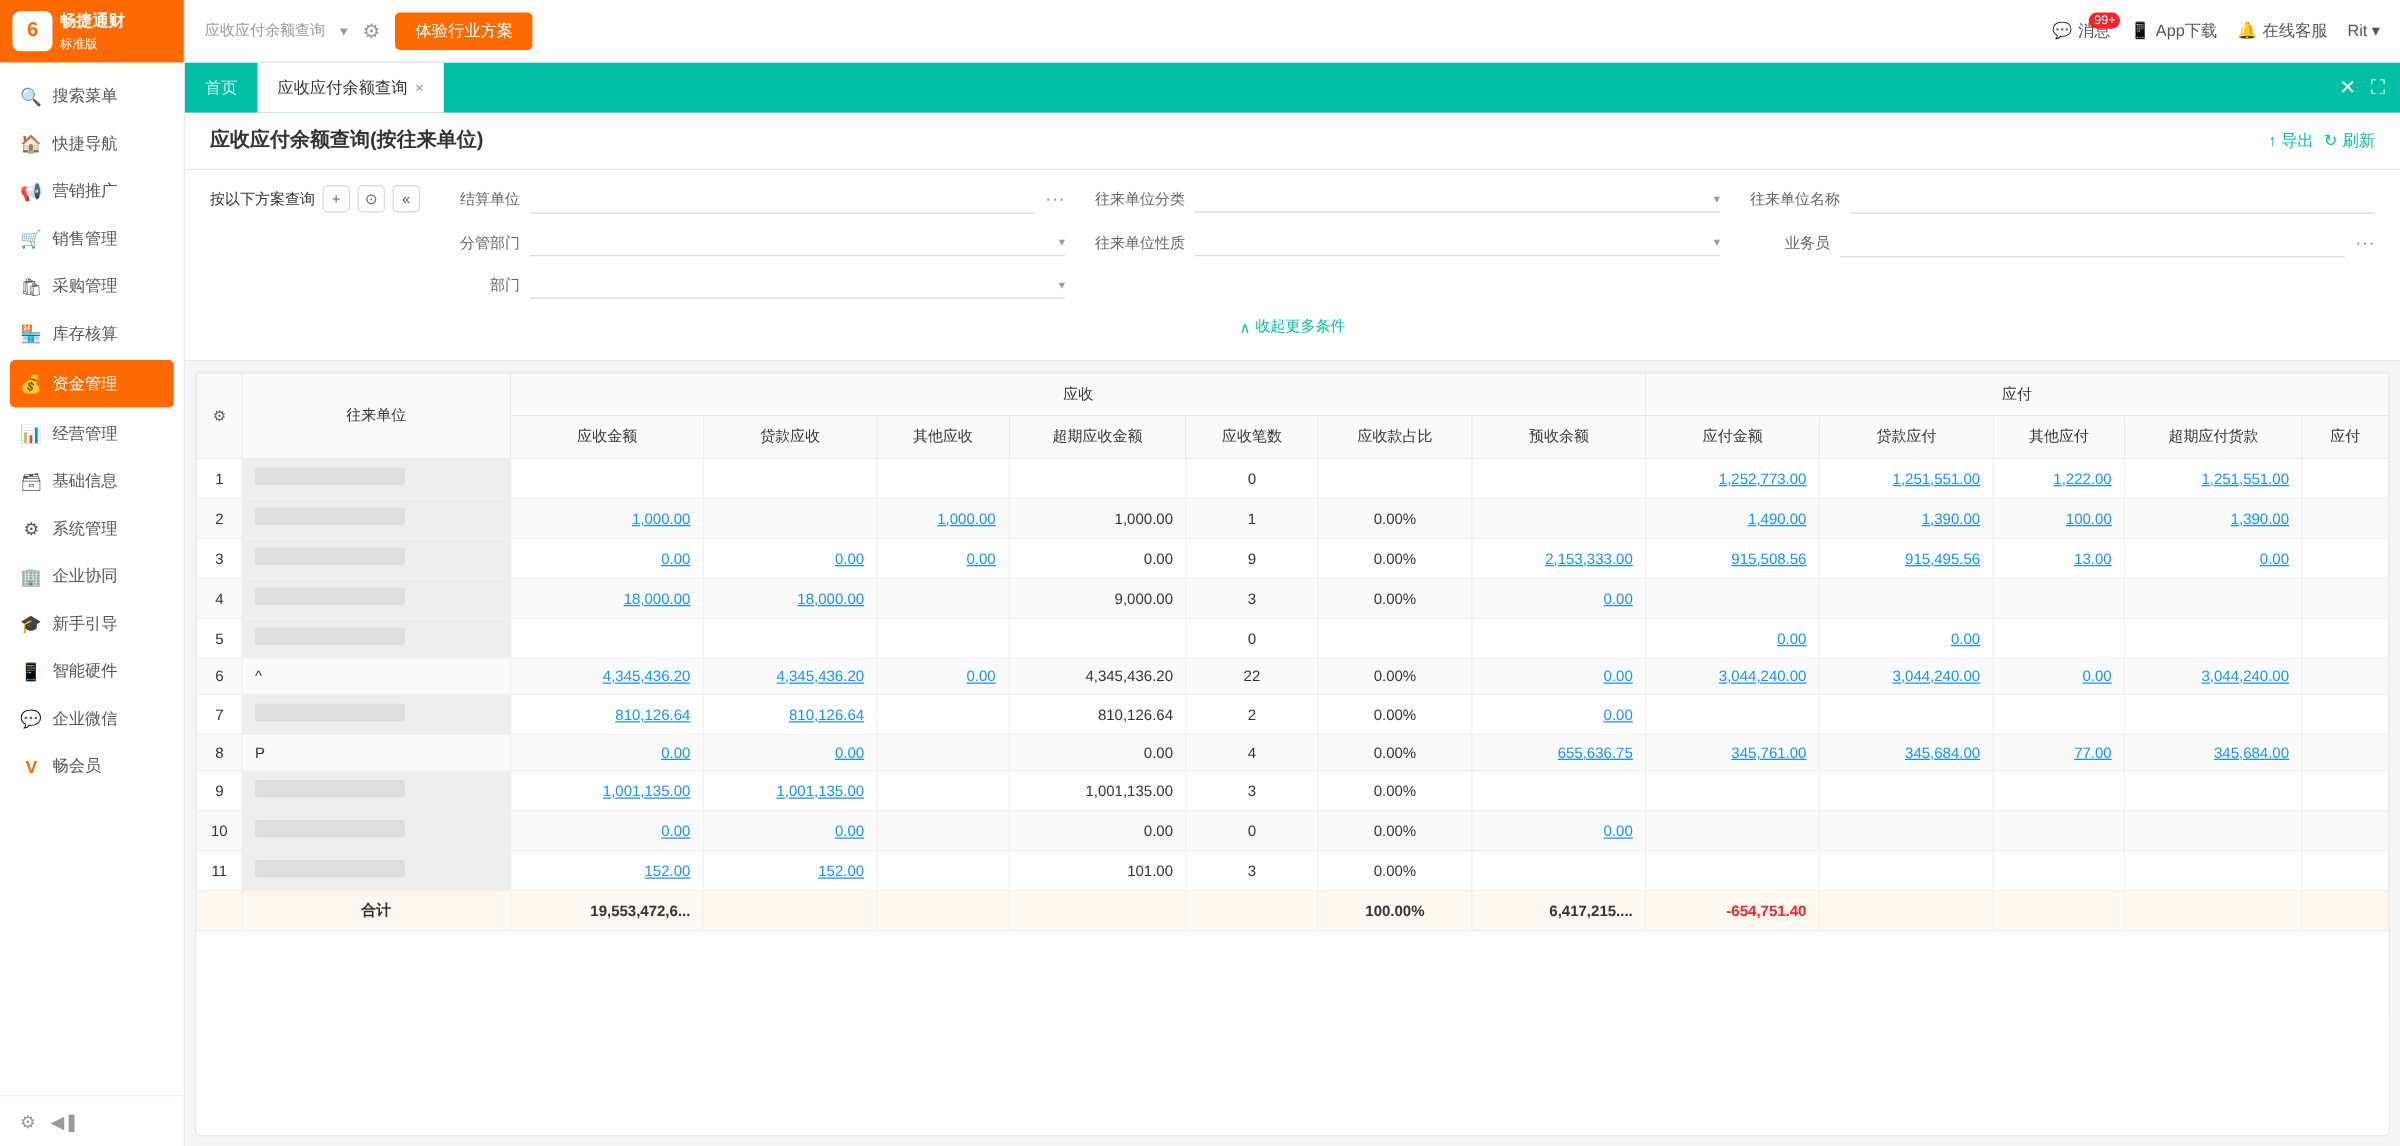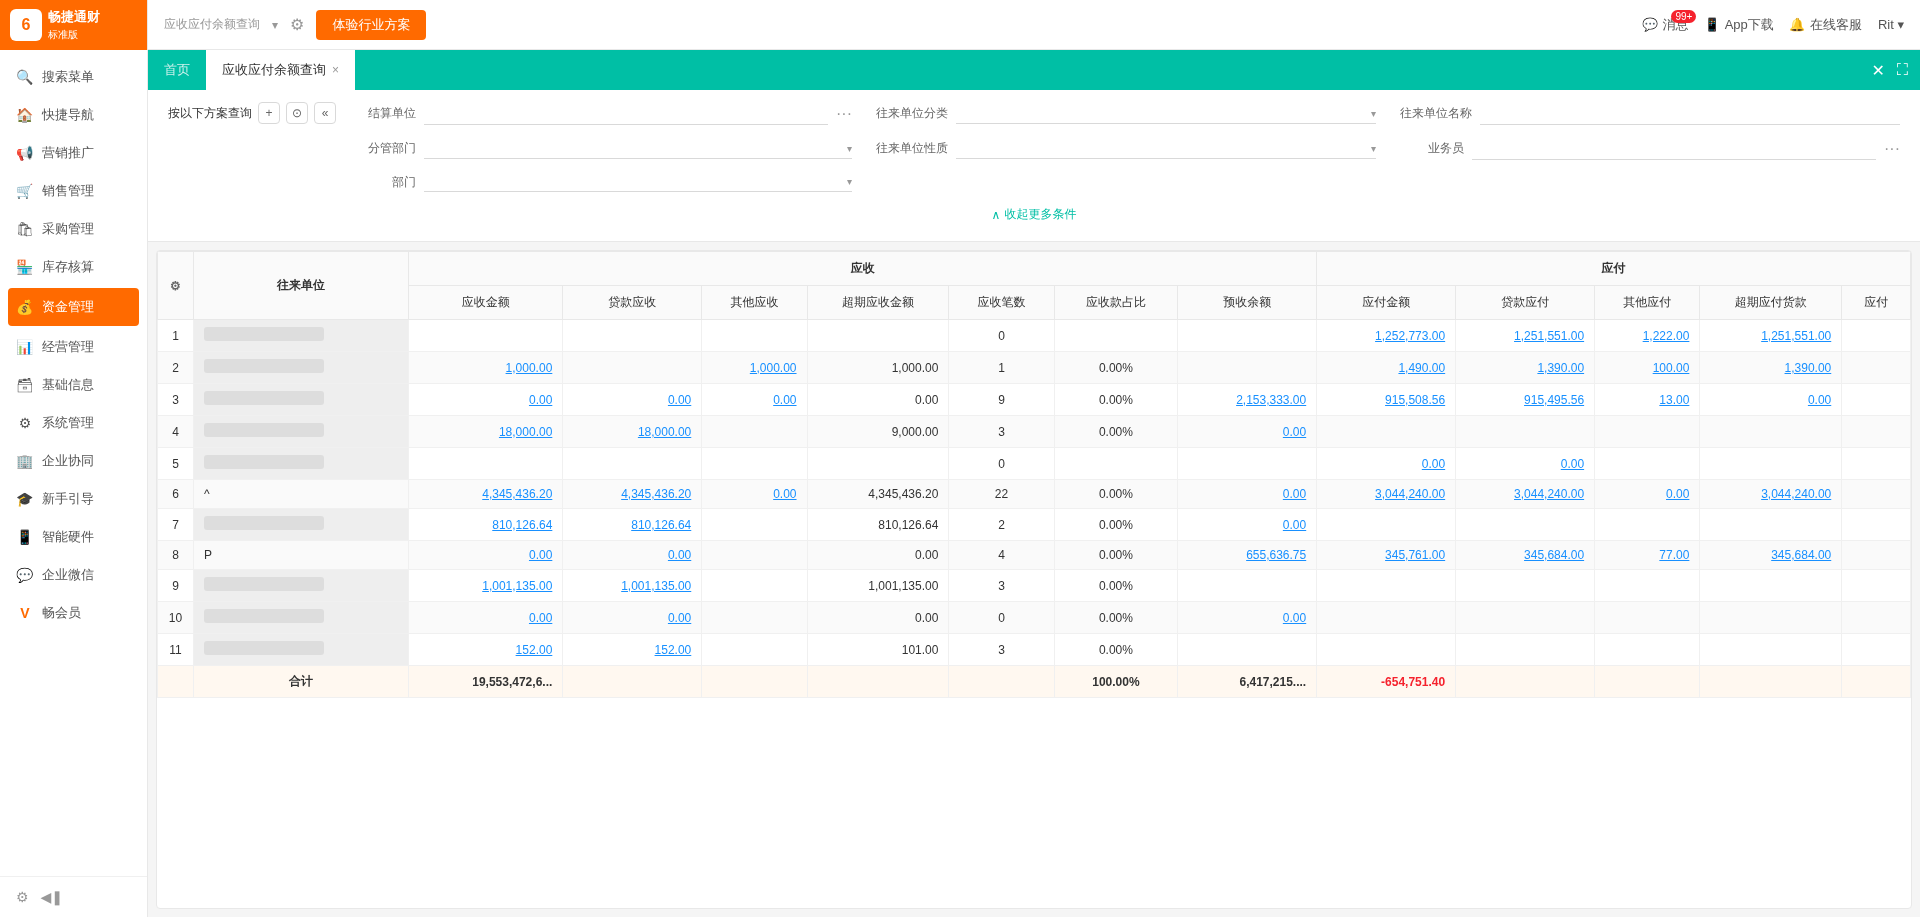--- a/index.html
+++ b/index.html
@@ -119,21 +119,21 @@
       border: 1px solid #e8e8e8;
     }
     table {
       width: 100%; border-collapse: collapse; font-size: 12px;
     }
     thead tr th {
       background: #fafafa; border: 1px solid #e8e8e8; padding: 8px 10px;
       font-weight: normal; color: #333; white-space: nowrap; text-align: center;
       position: sticky; top: 0; z-index: 2;
     }
-    thead tr:first-child th { font-weight: bold; }
+    thead tr:first-child th { font-weight: normal; }
     tbody tr td {
       border: 1px solid #f0f0f0; padding: 7px 10px; color: #333;
       white-space: nowrap;
     }
     tbody tr:nth-child(even) td { background: #fafafa; }
     tbody tr.total-row td { background: #fff8f0; font-weight: bold; }
     .td-link { color: #1890ff; text-decoration: underline; cursor: pointer; }
     .td-num { text-align: right; }
     .td-center { text-align: center; }
     .gear-icon { color: #666; cursor: pointer; }
@@ -254,20 +254,33 @@
     <span class="tab-close">×</span>
   </div>
   <div class="tab-bar-controls">
     <span class="tab-bar-btn">✕</span>
     <span class="tab-bar-btn">⛶</span>
   </div>
 </div>
 
 <div class="main">
 
+  <div class="page-header">
+    <h2 class="page-title">应收应付余额查询(按往来单位)</h2>
+    <div class="page-actions">
+      <button class="page-action-btn" style="background:none;border:none;cursor:pointer;color:#00bfa5;font-size:13px;display:flex;align-items:center;gap:4px;">
+        <span>↑</span>
+        <span>导出</span>
+      </button>
+      <button class="page-action-btn" style="background:none;border:none;cursor:pointer;color:#00bfa5;font-size:13px;display:flex;align-items:center;gap:4px;">
+        <span>↻</span>
+        <span>刷新</span>
+      </button>
+    </div>
+  </div>
 
   <div class="filter-area">
     <div style="display:flex;gap:16px;">
 
       <div style="min-width:160px;">
         <div style="display:flex;align-items:center;gap:6px;margin-bottom:8px;">
           <span class="filter-label">按以下方案查询</span>
           <div class="scheme-btn">+</div>
           <div class="scheme-btn">⊙</div>
           <div class="scheme-btn">«</div>

